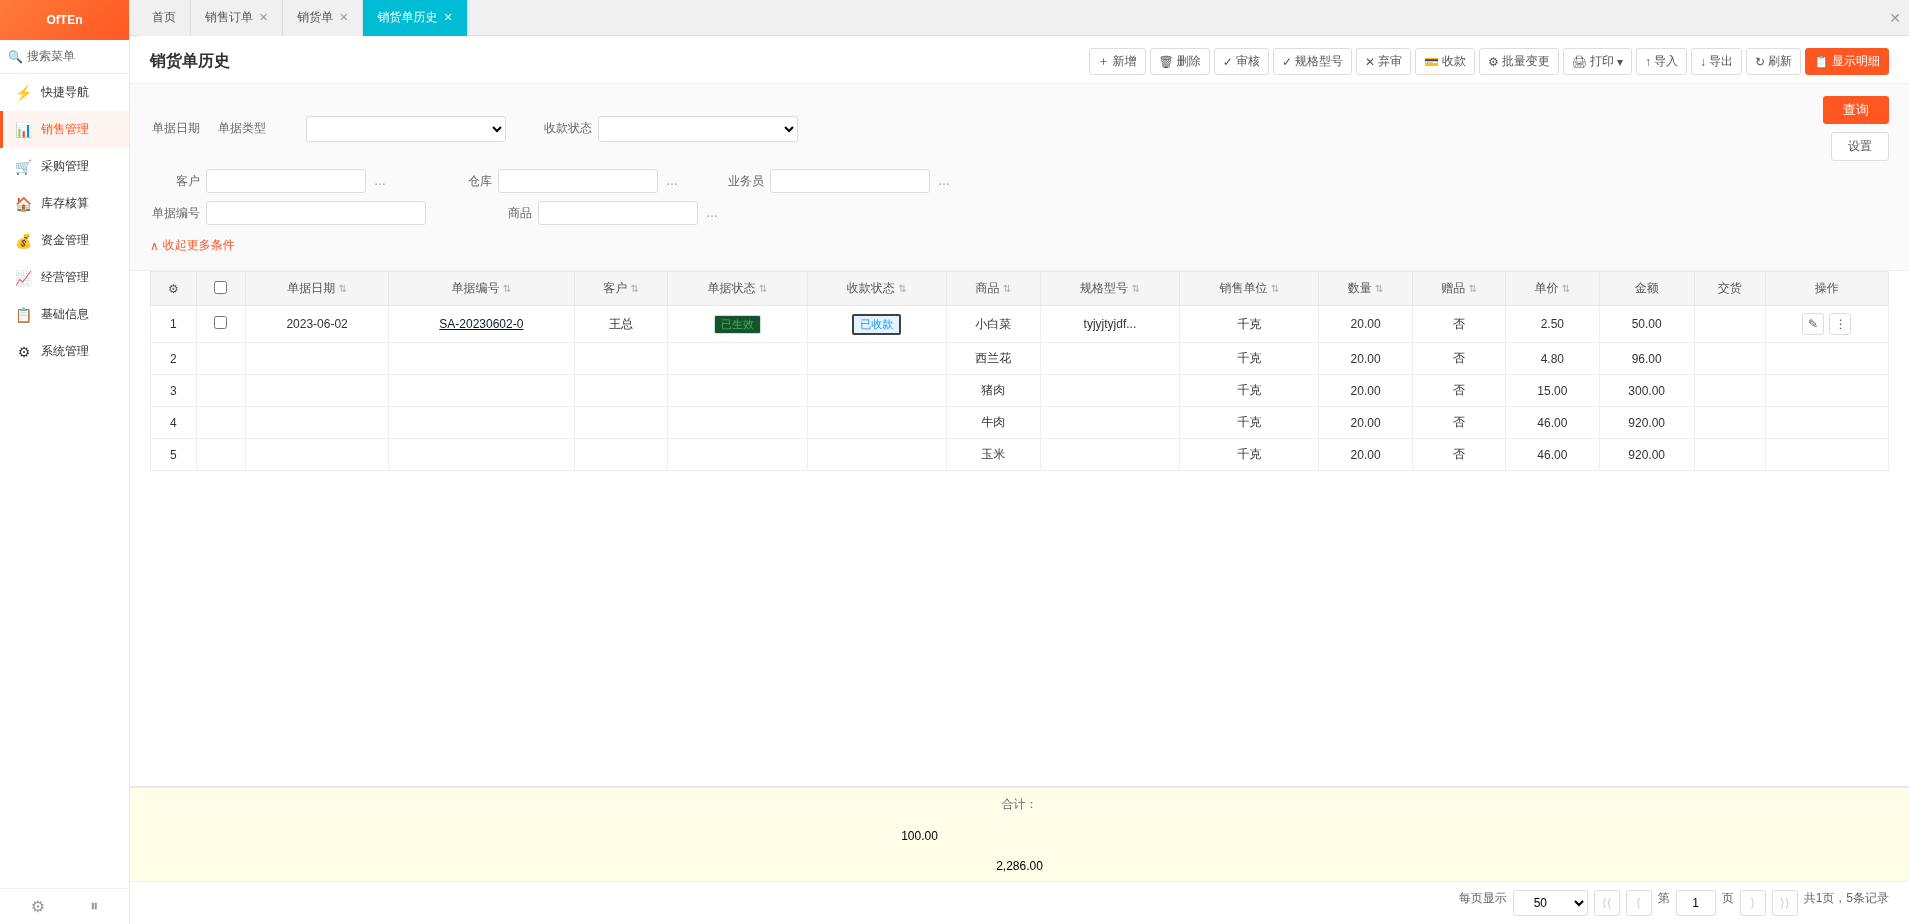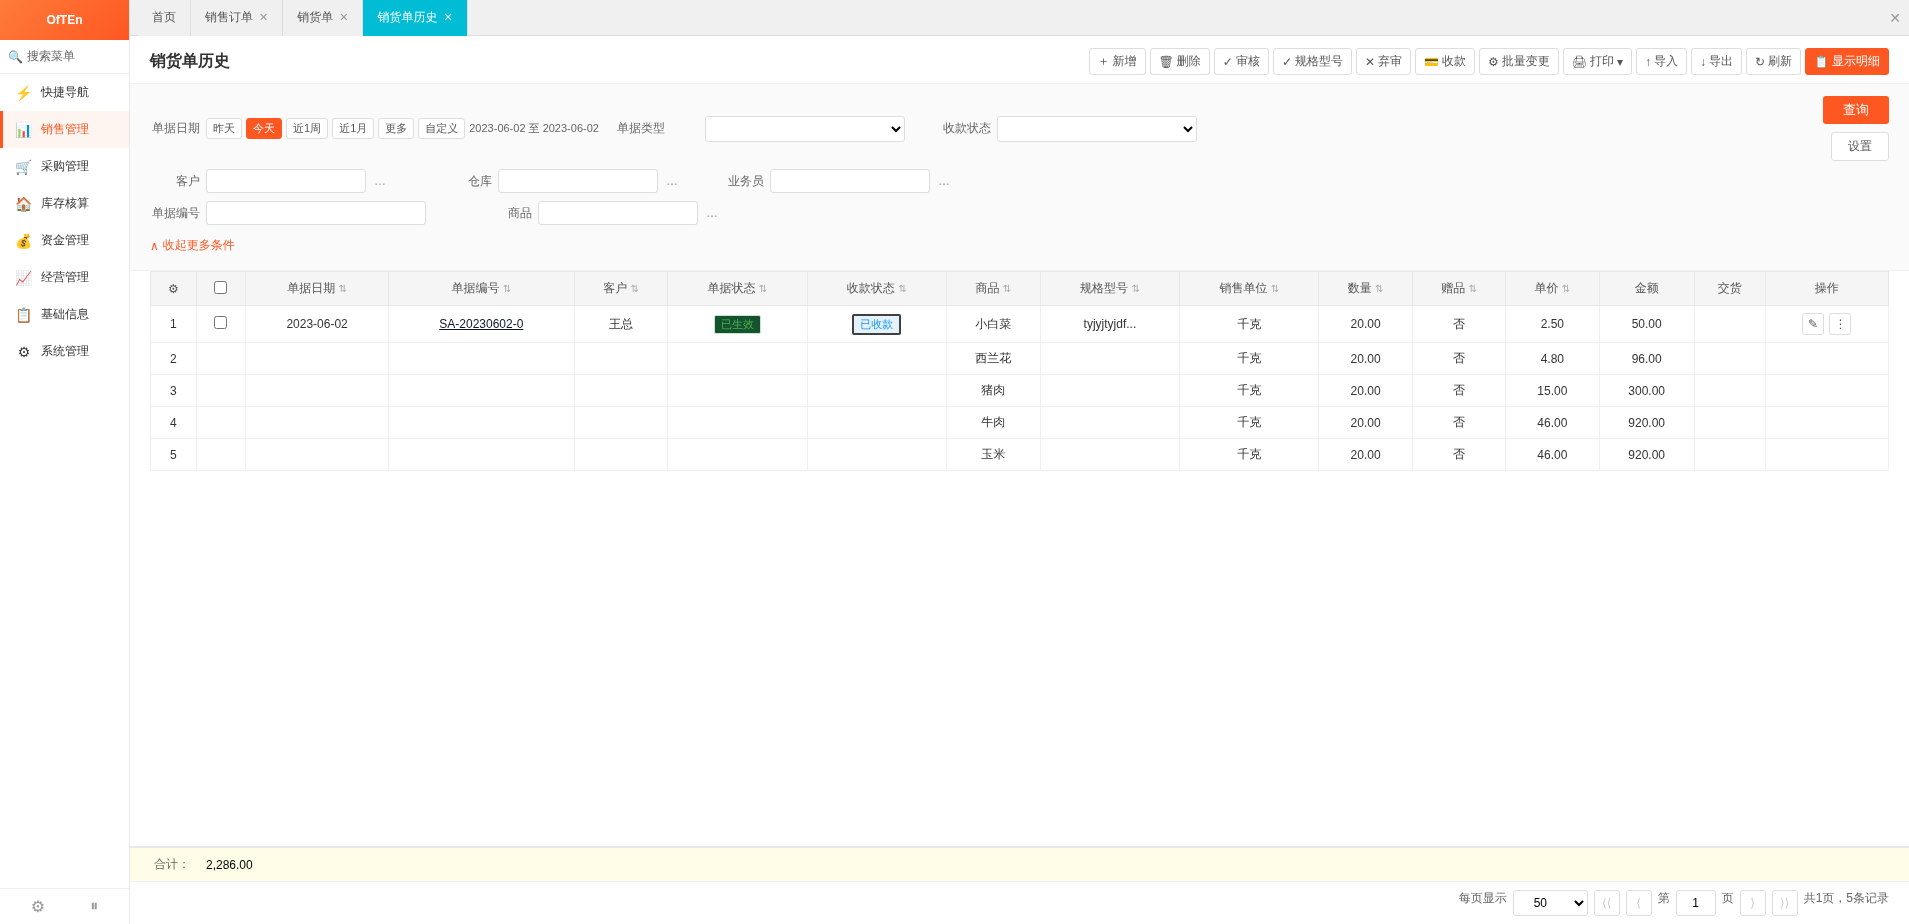--- a/index.html
+++ b/index.html
@@ -268,24 +268,25 @@
       cursor: pointer;
       color: #555;
       background: #fff;
       margin: 0 1px;
     }
 
     
     .summary-row {
       background: #fffde7;
       border-top: 2px solid #e8e8e8;
-      padding: 8px 24px;
+      padding: 8px 4px;
       display: flex;
       align-items: center;
       gap: 16px;
+      flex-direction: column;
     }
     .summary-label { color: #666; font-weight: 500; }
 
     
     .pagination {
       display: flex;
       justify-content: flex-end;
       padding: 8px 20px;
       gap: 6px;
       border-top: 1px solid #f0f0f0;
@@ -462,29 +463,20 @@
           <span>显示明细</span>
         </button>
       </div>
     </div>
 
     <div class="filter-area">
 
       <div class="filter-row">
         <div class="filter-item">
           <span class="filter-label">单据日期</span>
-          <div class="date-range">
-            <button class="date-btn">昨天</button>
-            <button class="date-btn active">今天</button>
-            <button class="date-btn">近1周</button>
-            <button class="date-btn">近1月</button>
-            <button class="date-btn">更多</button>
-            <button class="date-btn">自定义</button>
-            <span class="date-text">2023-06-02 至 2023-06-02</span>
-          </div>
         </div>
         <div class="filter-item" style=" gap: 40px;">
           <span class="filter-label">单据类型</span>
           <select class="filter-select">
             <option></option>
           </select>
         </div>
         <div class="filter-item" style="margin-left: 20px;">
           <span class="filter-label">收款状态</span>
           <select class="filter-select">
@@ -650,20 +642,21 @@
     <td>920.00</td>
     <td></td>
     <td></td>
   </tr>
           </tbody>
       </table>
     </div>
 
     <div class="summary-row">
       <span class="summary-label">合计：</span>
+      <span style="flex:1; text-align:right; padding-right: 200px;">100.00</span>
       <span style="">2,286.00</span>
     </div>
 
     <div class="pagination">
       <span class="pagination-info">每页显示</span>
       <select class="per-page-select">
         <option>50</option>
         <option>10</option>
         <option>20</option>
         <option>100</option>

